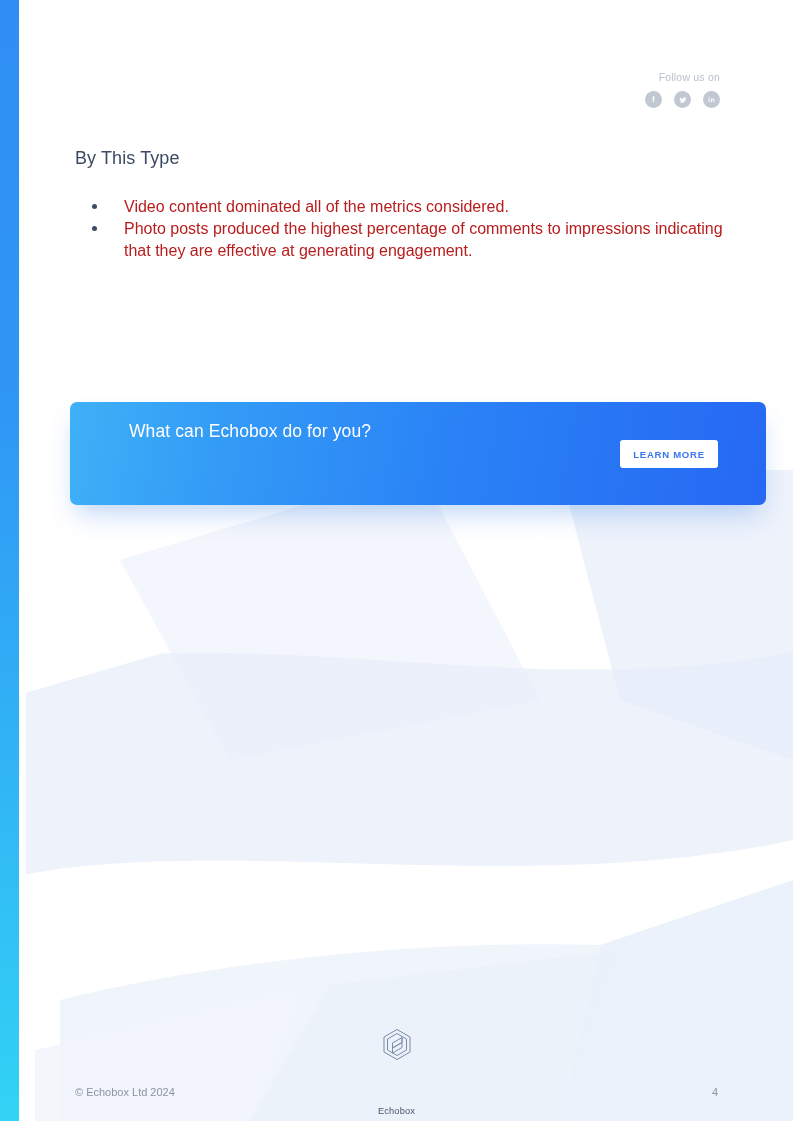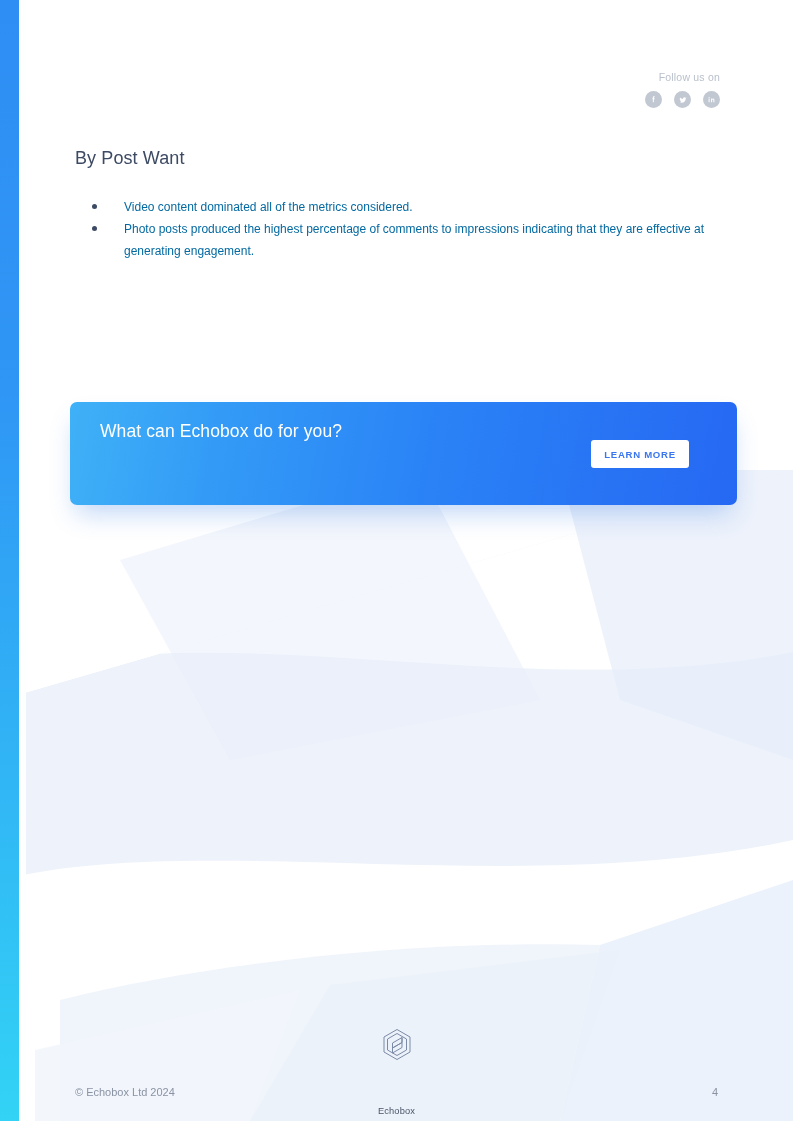--- a/index.html
+++ b/index.html
@@ -111,23 +111,23 @@
     left: 75px;
     top: 196px;
     width: 650px;
     margin: 0;
     padding: 0;
     list-style: none;
   }
   .bullets li {
     position: relative;
     padding-left: 49px;
-    font-size: 12px;
+    font-size: 16px;
     line-height: 22.2px;
-    color: #0369a1;
+    color: #b91c1c;
     margin-bottom: 0px;
   }
   .bullets li::before {
     content: "";
     position: absolute;
     left: 17px;
     top: 8px;
     width: 5px;
     height: 5px;
     border-radius: 50%;
@@ -138,20 +138,21 @@
   .cta {
     position: absolute;
     left: 70px;
     top: 402px;
     width: 667px;
     height: 103px;
     border-radius: 7px;
     background: linear-gradient(100deg, #3fb1f7 0%, #339bf6 22%, #2a82f6 55%, #2668f3 100%);
     box-shadow: 0 14px 26px -6px rgba(45,120,230,.30);
     overflow: hidden;
+    padding-left: 29px;
   }
   .cta-inner {
     position: relative;
     width: 100%;
     height: 100%;
   }
   .cta-title {
     position: absolute;
     left: 30px;
     top: 19px;
@@ -263,21 +264,21 @@
 
         <a class="social-icon">
           <svg width="9" height="9" viewBox="0 0 24 24" fill="#ffffff">
             <path d="M6.9 19H4.3V9.3h2.6V19zM5.6 8.1a1.5 1.5 0 1 1 0-3.1 1.5 1.5 0 0 1 0 3.1zM19.7 19H17v-4.7c0-1.1 0-2.6-1.6-2.6s-1.8 1.2-1.8 2.5V19h-2.7V9.3h2.6v1.3h.1c.4-.7 1.3-1.5 2.7-1.5 2.8 0 3.4 1.9 3.4 4.3V19z"></path>
           </svg>
         </a>
 
       </div>
     </div>
 
-    <div class="section-title">By Post Want</div>
+    <div class="section-title">By This Type</div>
 
     <ul class="bullets">
       <li>Video content dominated all of the metrics considered.</li>
       <li>Photo posts produced the highest percentage of comments to impressions indicating that they are effective at generating engagement.</li>
     </ul>
 
     <div class="cta">
       <div class="cta-inner">
         <div class="cta-title">What can Echobox do for you?</div>
         <button class="cta-button">LEARN MORE</button>

